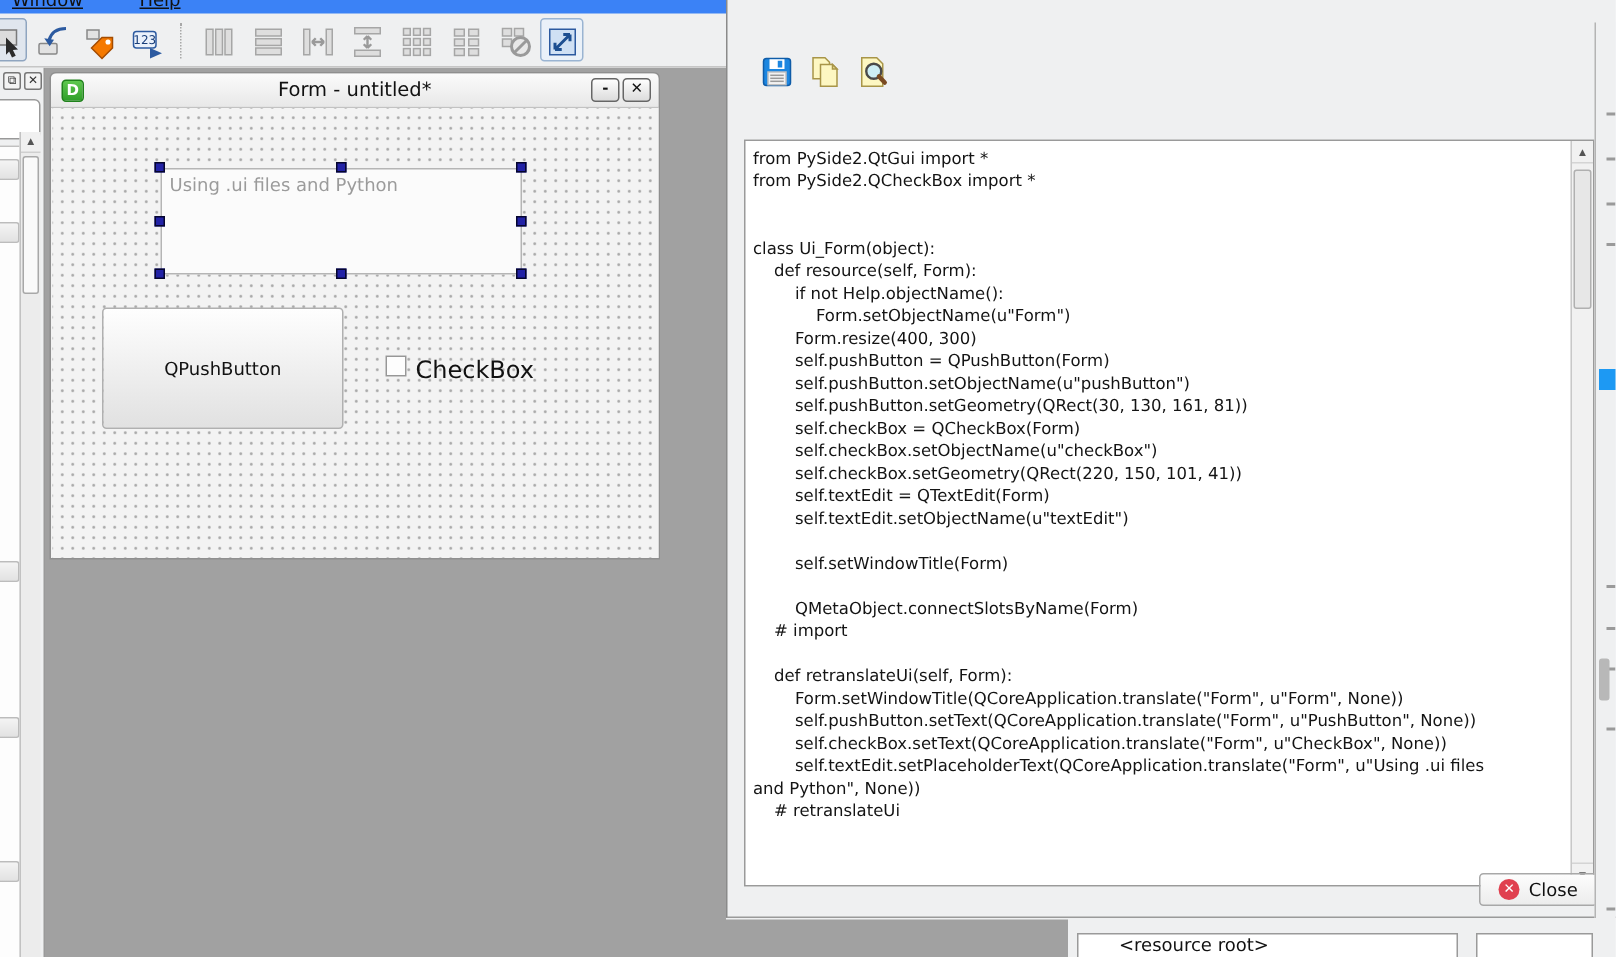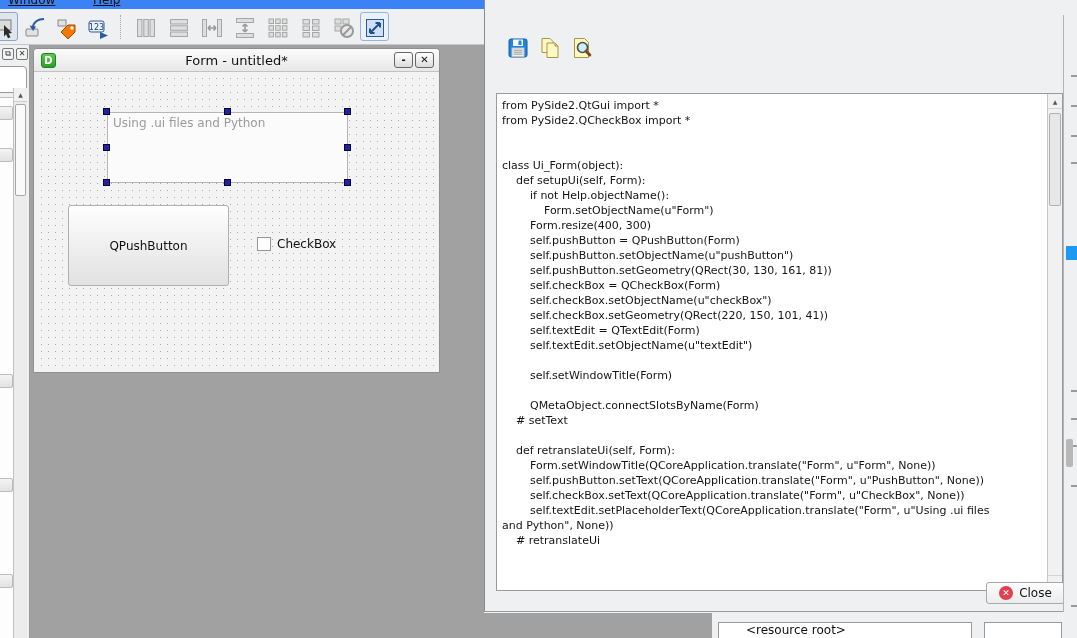--- a/index.html
+++ b/index.html
@@ -45,21 +45,21 @@
   .fw-btn { position:absolute; top:3px; width:19px; height:16px; border:1px solid #666; border-radius:3px; background:linear-gradient(#fefefe,#dcdcdc); font-size:10px; font-weight:bold; text-align:center; line-height:14px; color:#111; }
   .fw-min { right:26px; }
   .fw-close { right:5px; }
   .fw-body { position:absolute; left:1px; top:23px; width:404px; height:300px; background:#f3f3f3;
              background-image:radial-gradient(circle,#a8a8a8 0.8px,transparent 1px);
              background-size:7px 7px; background-position:3px 3px; }
   .textedit { position:absolute; left:72px; top:40px; width:241px; height:71px; background:#fbfbfb; border:1px solid #b5b5b5; }
   .textedit .ph { position:absolute; left:5px; top:3px; font-size:12px; color:#9b9b9b; }
   .handle { position:absolute; width:7px; height:7px; background:#2222a6; border:1px solid #05052e; z-index:5; }
   .pushbutton { position:absolute; left:33px; top:133px; width:161px; height:81px; background:linear-gradient(#fefefe,#e1e1e1); border:1px solid #b0b0b0; border-radius:3px; display:flex; align-items:center; justify-content:center; font-size:12px; color:#111; }
-  .checkbox { position:absolute; left:222px; top:165px; display:flex; gap:6px; font-size:12px; color:#111; }
+  .checkbox { position:absolute; left:222px; top:165px; display:flex; gap:6px; font-size:16px; color:#111; }
   .cb-box { width:14px; height:14px; background:#fdfdfd; border:1px solid #979797; }
 
   
   .dialog { position:absolute; left:484px; top:0; width:593px; height:612px; background:#eff0f1; border-left:1px solid #8a8a8a; border-bottom:1px solid #9a9a9a; z-index:15; }
   .dlg-tool { position:absolute; top:36px; width:26px; height:26px; }
   .dlg-tool svg { width:24px; height:24px; }
   .code-area { position:absolute; left:11px; top:73px; width:567px; height:498px; background:#fff; border:1px solid #9a9a9a; overflow:hidden;margin-top:20px; }
   .code-lines { position:absolute; left:5px; top:4px; right:17px; font-size:11px; line-height:15px; color:#141414; }
   .code-line { white-space:pre; height:15px; }
   .vscroll { position:absolute; right:0; top:0; width:15px; height:100%; background:#f1f1f1; border-left:1px solid #c8c8c8; }
@@ -275,37 +275,37 @@
         <line x1="16" y1="15" x2="19.8" y2="19" stroke="#7a4a21" stroke-width="3" stroke-linecap="round"></line>
       </svg>
     </div>
     <div class="code-area">
       <div class="code-lines">
           <div class="code-line">from PySide2.QtGui import *</div>
           <div class="code-line">from PySide2.QCheckBox import *</div>
           <div class="code-line"></div>
           <div class="code-line"></div>
           <div class="code-line">class Ui_Form(object):</div>
-          <div class="code-line">    def setupUi(self, Form):</div>
+          <div class="code-line">    def resource(self, Form):</div>
           <div class="code-line">        if not Help.objectName():</div>
           <div class="code-line">            Form.setObjectName(u"Form")</div>
           <div class="code-line">        Form.resize(400, 300)</div>
           <div class="code-line">        self.pushButton = QPushButton(Form)</div>
           <div class="code-line">        self.pushButton.setObjectName(u"pushButton")</div>
           <div class="code-line">        self.pushButton.setGeometry(QRect(30, 130, 161, 81))</div>
           <div class="code-line">        self.checkBox = QCheckBox(Form)</div>
           <div class="code-line">        self.checkBox.setObjectName(u"checkBox")</div>
           <div class="code-line">        self.checkBox.setGeometry(QRect(220, 150, 101, 41))</div>
           <div class="code-line">        self.textEdit = QTextEdit(Form)</div>
           <div class="code-line">        self.textEdit.setObjectName(u"textEdit")</div>
           <div class="code-line"></div>
           <div class="code-line">        self.setWindowTitle(Form)</div>
           <div class="code-line"></div>
           <div class="code-line">        QMetaObject.connectSlotsByName(Form)</div>
-          <div class="code-line">    # setText</div>
+          <div class="code-line">    # import</div>
           <div class="code-line"></div>
           <div class="code-line">    def retranslateUi(self, Form):</div>
           <div class="code-line">        Form.setWindowTitle(QCoreApplication.translate("Form", u"Form", None))</div>
           <div class="code-line">        self.pushButton.setText(QCoreApplication.translate("Form", u"PushButton", None))</div>
           <div class="code-line">        self.checkBox.setText(QCoreApplication.translate("Form", u"CheckBox", None))</div>
           <div class="code-line">        self.textEdit.setPlaceholderText(QCoreApplication.translate("Form", u"Using .ui files</div>
           <div class="code-line">and Python", None))</div>
           <div class="code-line">    # retranslateUi</div>
         </div>
       <div class="vscroll">

